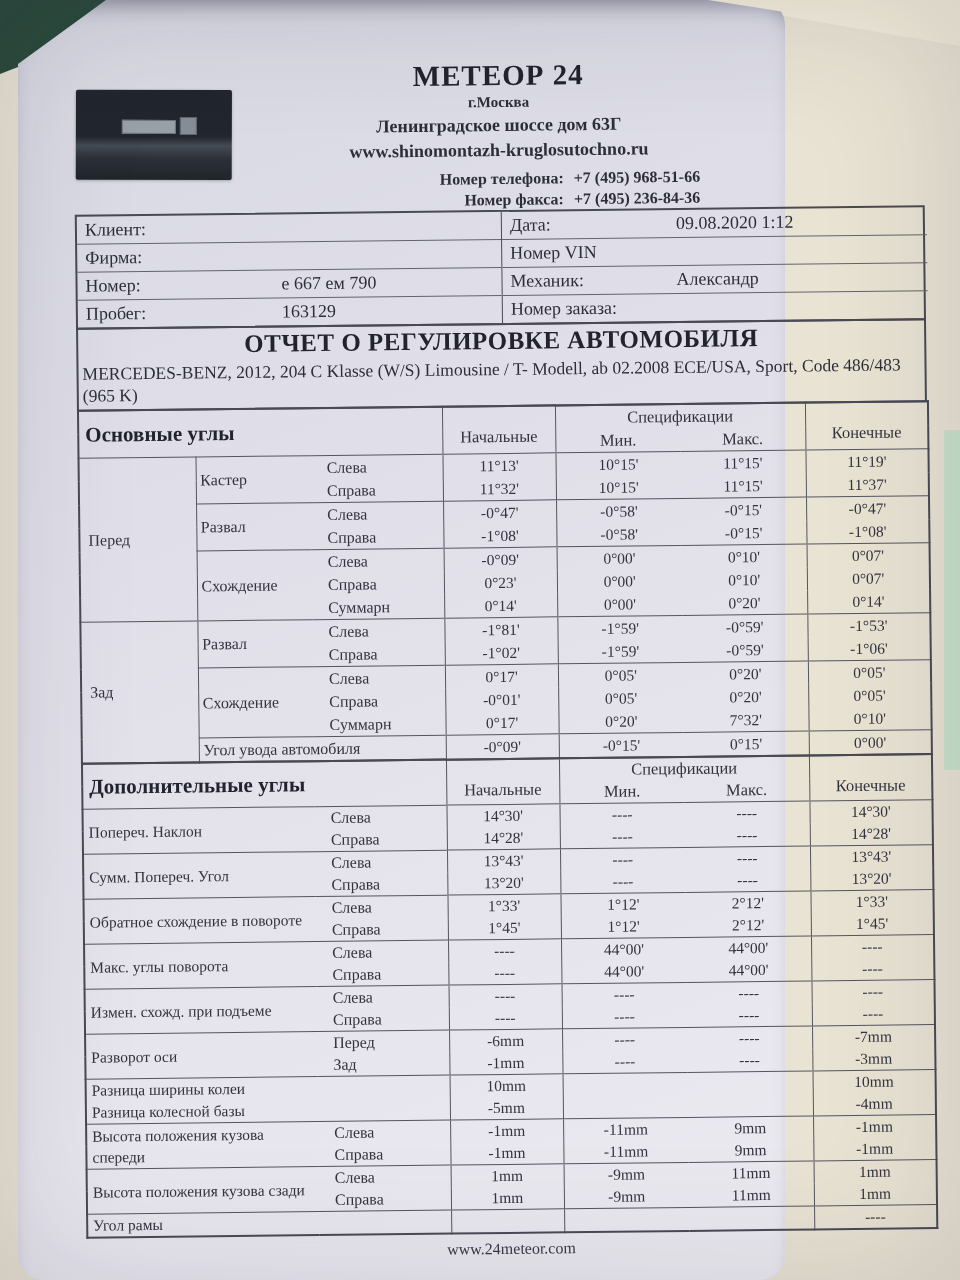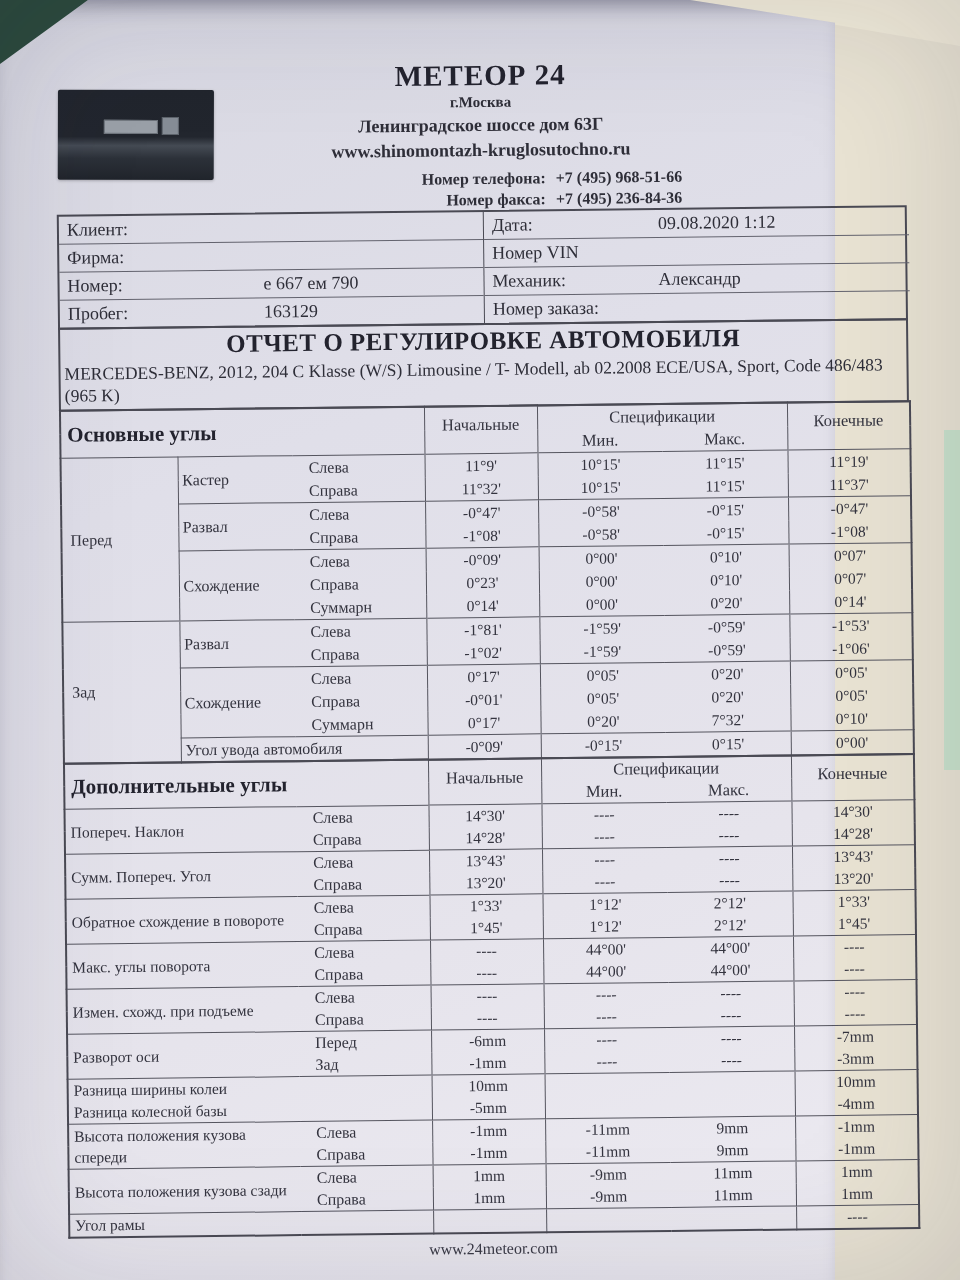--- a/index.html
+++ b/index.html
@@ -4,24 +4,24 @@
 <style>
   html,body{margin:0;padding:0;}
   body{width:960px;height:1280px;overflow:hidden;background:#e9e3d3;
        font-family:"Liberation Serif","DejaVu Serif",serif;color:#2e2e38;}
   .scene{position:absolute;left:0;top:0;width:960px;height:1280px;overflow:hidden;}
   .mat-strip{position:absolute;left:0;top:0;width:360px;height:80px;background:#2b4a3c;
              clip-path:polygon(0 0,345px 0,298px 9px,62px 50px,0 74px);}
   .cream-corner{position:absolute;right:0;top:0;width:270px;height:50px;background:#f2ecda;
              clip-path:polygon(0 0,270px 0,270px 46px);}
   .mint-sliver{position:absolute;right:0;top:430px;width:16px;height:340px;background:#c9e2cb;}
-  .paper{position:absolute;left:0;top:0;width:835px;height:1280px;
+  .paper{position:absolute;left:18px;top:0;width:767px;height:1280px;
          background:linear-gradient(160deg,#d8d8e2 0%,#e0dfe9 35%,#e6e4ec 70%,#eceaf1 100%);
          clip-path:polygon(0 64px,88px 0,690px 0,958px 42px,949px 540px,956px 700px,960px 1280px,0 1280px);
-         box-shadow:inset 0 16px 20px -12px rgba(50,50,75,.5);}
+         box-shadow:inset 0 16px 20px -12px rgba(50,50,75,.5);border-radius:25px;}
   .vignette{position:absolute;inset:0;box-shadow:inset 0 0 140px rgba(40,40,60,.16);pointer-events:none;}
   .content{position:absolute;left:55px;top:58px;width:850px;transform:rotate(-0.65deg);
            transform-origin:425px 0;}
 
   
   .letterhead{position:relative;height:152px;}
   .logo{position:absolute;left:2px;top:28px;width:156px;height:90px;border-radius:2px;
         background:linear-gradient(180deg,#21252d 0%,#22262e 52%,#454b54 62%,#2c3139 76%,#20242b 100%);
         transform:rotate(0.8deg);box-shadow:0 1px 3px rgba(0,0,0,.25);}
   .plate{position:absolute;left:46px;top:30px;width:52px;height:12px;background:#9aa0a8;
@@ -59,21 +59,21 @@
 
   
   table{border-collapse:collapse;table-layout:fixed;width:850px;border:2px solid #4a4a54;}
   td{padding:0 4px;height:23px;font-size:15.5px;overflow:visible;white-space:pre;
      vertical-align:middle;color:#34343f;}
   .xtable td{height:22px;}
   .br{border-right:1.5px solid #55555f;}
   .bt{border-top:1.5px solid #55555f;}
   .section{font-size:21px;font-weight:bold;color:#23232e;padding-left:6px;}
   .colhead{text-align:center;font-size:16.5px;}
-  .vtop{vertical-align:top;padding-top:8px;}
+  .vtop{vertical-align:top;padding-top:20px;}
   .group{padding-left:8px;font-size:16px;}
   .param{padding-left:4px;font-size:16px;}
   .side{padding-left:16px;font-size:16px;}
   .val{text-align:center;}
   .flabel{padding-left:4px;font-size:16px;}
   .xlabel{padding-left:5px;font-size:15.5px;line-height:21px;}
   .mline div{height:22px;line-height:22px;}
 
   .site-footer{text-align:center;font-size:16px;padding-top:6px;color:#3a3a45;}
 </style>
@@ -169,21 +169,21 @@
               <td class="colhead vtop" rowspan="2">Конечные</td>
             </tr>
             <tr>
               <td class="colhead">Мин.</td>
               <td class="colhead br">Макс.</td>
             </tr>
             <tr>
               <td class="group br bt" rowspan="7">Перед</td>
               <td class="param bt" rowspan="2">Кастер</td>
               <td class="side br bt">Слева</td>
-              <td class="val br bt">11°9'</td>
+              <td class="val br bt">11°13'</td>
               <td class="val bt">10°15'</td>
               <td class="val br bt">11°15'</td>
               <td class="val bt">11°19'</td>
             </tr>
             <tr>
               <td class="side br">Справа</td>
               <td class="val br">11°32'</td>
               <td class="val">10°15'</td>
               <td class="val br">11°15'</td>
               <td class="val">11°37'</td>

